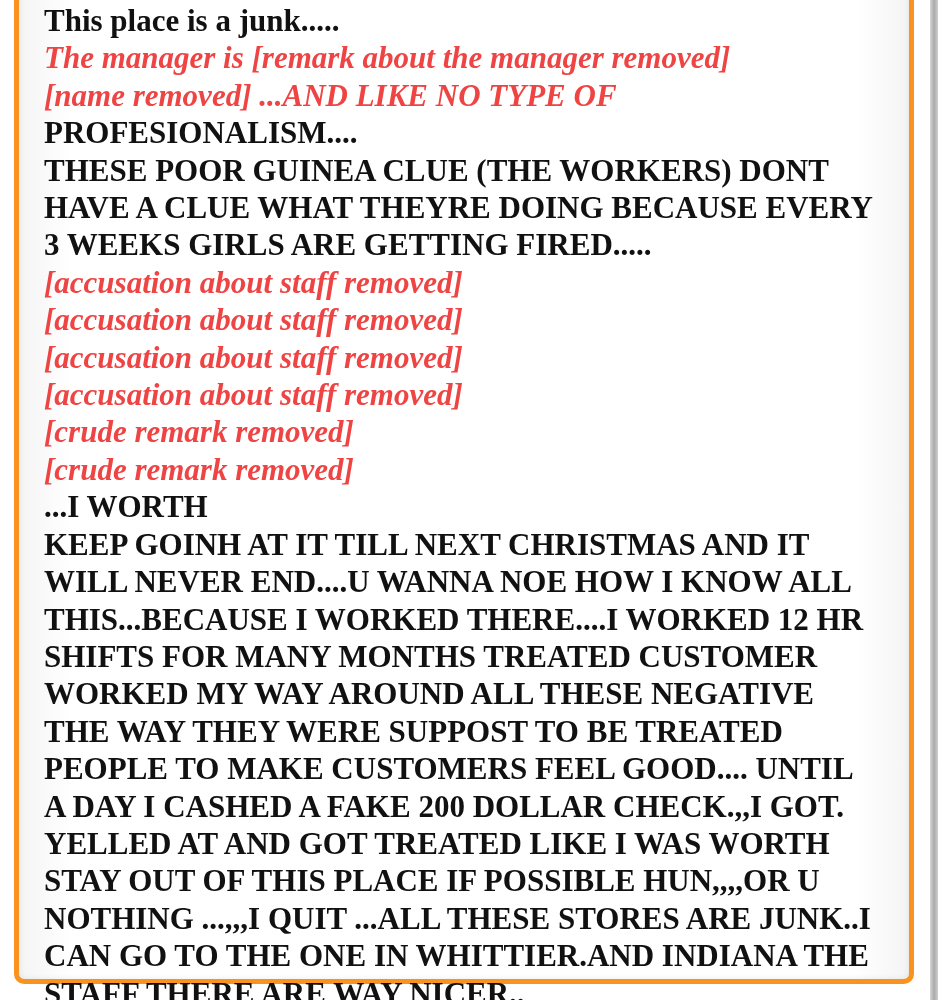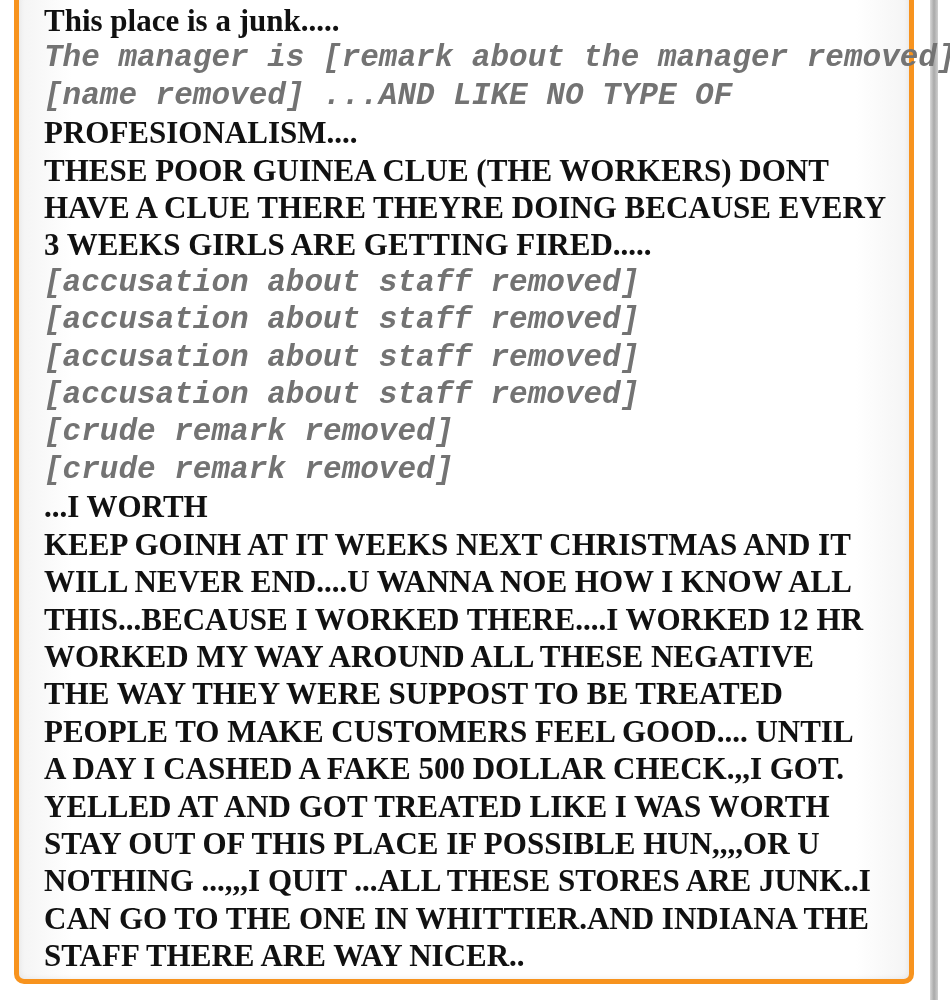--- a/index.html
+++ b/index.html
@@ -43,51 +43,51 @@
       font-weight: bold;
       font-size: 31px;
       line-height: 37.4px;
       color: #111111;
     }
     .review .line {
       display: block;
       white-space: nowrap;
     }
     .review .line.redacted {
-      color: #737373;
+      color: #ef4444;
       font-style: italic;
-      font-family: Liberation Mono, monospace;
     }
   </style>
 </head>
 <body>
 
 <div class="frame"></div>
 <div class="right-bar"></div>
 
 <div class="review">
   <span class="line">This place is a junk.....</span>
   <span class="line redacted">The manager is [remark about the manager removed]</span>
   <span class="line redacted">[name removed] ...AND LIKE NO TYPE OF</span>
   <span class="line">PROFESIONALISM....</span>
   <span class="line">THESE POOR GUINEA CLUE (THE WORKERS) DONT</span>
-  <span class="line">HAVE A CLUE THERE THEYRE DOING BECAUSE EVERY</span>
+  <span class="line">HAVE A CLUE WHAT THEYRE DOING BECAUSE EVERY</span>
   <span class="line">3 WEEKS GIRLS ARE GETTING FIRED.....</span>
   <span class="line redacted">[accusation about staff removed]</span>
   <span class="line redacted">[accusation about staff removed]</span>
   <span class="line redacted">[accusation about staff removed]</span>
   <span class="line redacted">[accusation about staff removed]</span>
   <span class="line redacted">[crude remark removed]</span>
   <span class="line redacted">[crude remark removed]</span>
   <span class="line">...I WORTH</span>
-  <span class="line">KEEP GOINH AT IT WEEKS NEXT CHRISTMAS AND IT</span>
+  <span class="line">KEEP GOINH AT IT TILL NEXT CHRISTMAS AND IT</span>
   <span class="line">WILL NEVER END....U WANNA NOE HOW I KNOW ALL</span>
   <span class="line">THIS...BECAUSE I WORKED THERE....I WORKED 12 HR</span>
+  <span class="line">SHIFTS FOR MANY MONTHS TREATED CUSTOMER</span>
   <span class="line">WORKED MY WAY AROUND ALL THESE NEGATIVE</span>
   <span class="line">THE WAY THEY WERE SUPPOST TO BE TREATED</span>
   <span class="line">PEOPLE TO MAKE CUSTOMERS FEEL GOOD.... UNTIL</span>
-  <span class="line">A DAY I CASHED A FAKE 500 DOLLAR CHECK.,,I GOT.</span>
+  <span class="line">A DAY I CASHED A FAKE 200 DOLLAR CHECK.,,I GOT.</span>
   <span class="line">YELLED AT AND GOT TREATED LIKE I WAS WORTH</span>
   <span class="line">STAY OUT OF THIS PLACE IF POSSIBLE HUN,,,,OR U</span>
   <span class="line">NOTHING ...,,,I QUIT ...ALL THESE STORES ARE JUNK..I</span>
   <span class="line">CAN GO TO THE ONE IN WHITTIER.AND INDIANA THE</span>
   <span class="line">STAFF THERE ARE WAY NICER..</span>
 </div>
 
 </body></html>

